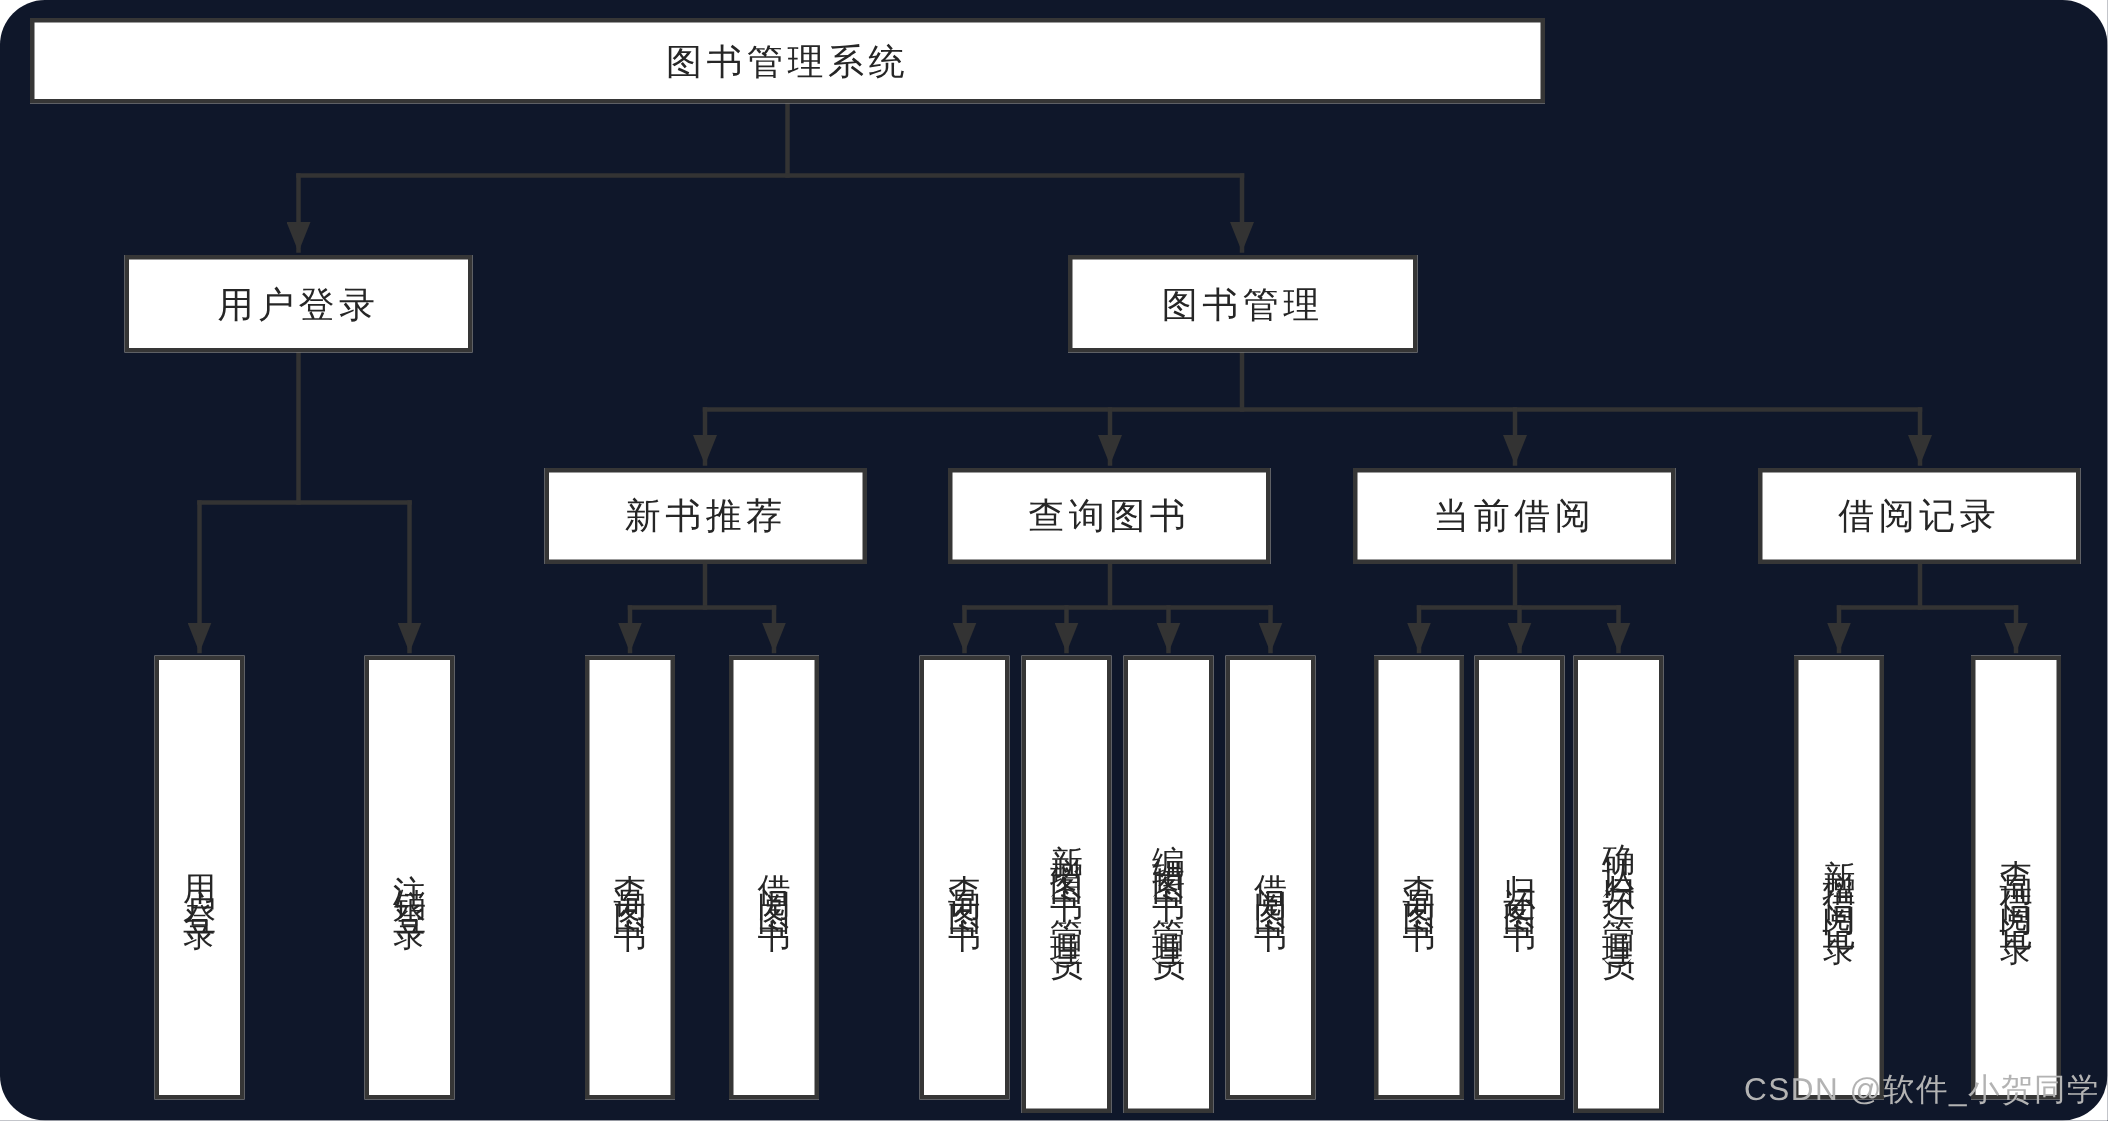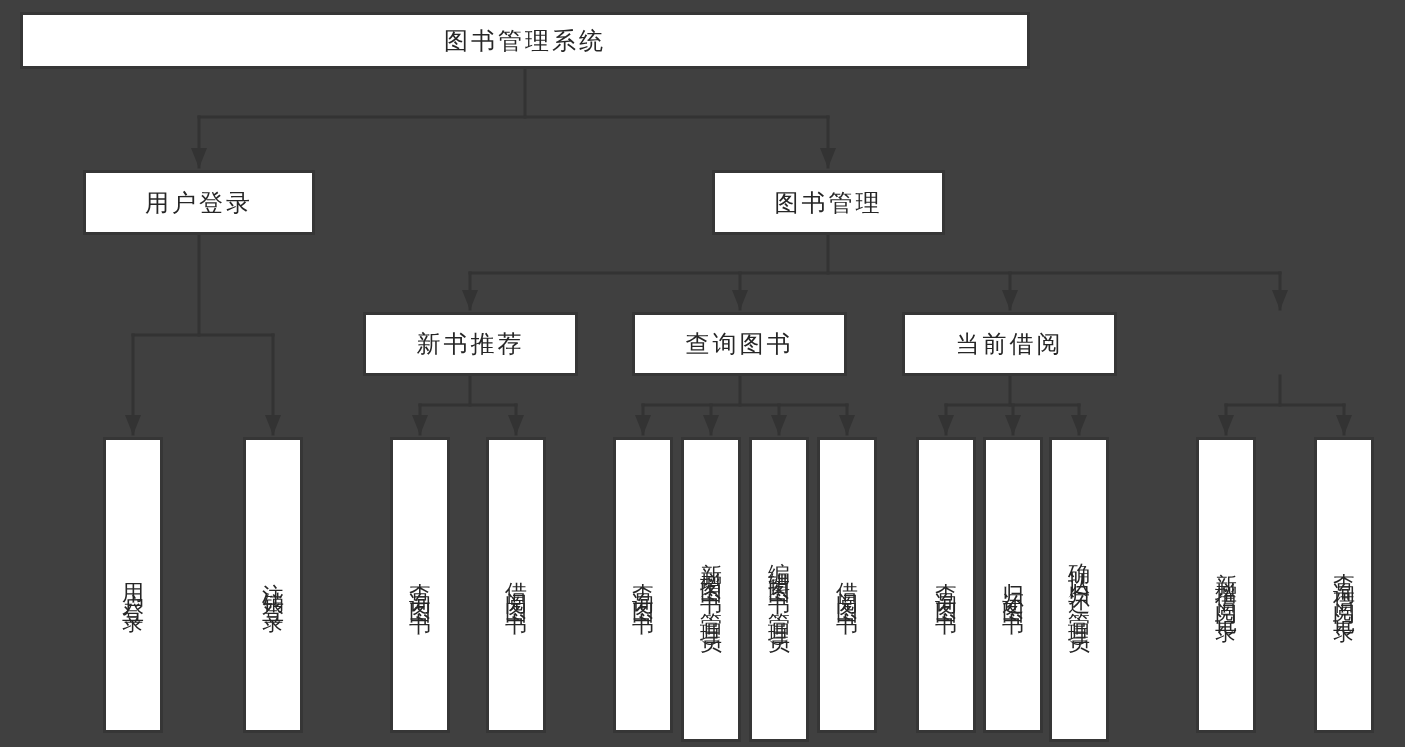--- a/index.html
+++ b/index.html
@@ -1,18 +1,18 @@
 <!DOCTYPE html>
 <html><head>
 <meta charset="utf-8">
 <style>
   html,body{margin:0;padding:0;background:#ffffff;}
   .canvas{
-    position:relative;width:1405px;height:747px;background:#404040;
-    font-family:"Liberation Sans","DejaVu Sans",sans-serif;overflow:hidden;
+    position:relative;width:1405px;height:747px;background:#0f172a;
+    font-family:"Liberation Sans","DejaVu Sans",sans-serif;overflow:hidden;border-radius:30px;
   }
   svg.wires{position:absolute;left:0;top:0;z-index:0;}
   .box{
     position:absolute;box-sizing:border-box;background:#ffffff;
     border:3px solid #363636;display:flex;align-items:center;justify-content:center;
     color:#262626;z-index:1;
   }
   .hbox{font-size:24px;letter-spacing:3px;white-space:nowrap;}
   .vbox span{
     writing-mode:vertical-rl;text-orientation:mixed;
@@ -91,20 +91,23 @@
 
   <div class="box hbox" style="left:712px;top:170px;width:233px;height:65px;">
     <span>图书管理</span>
   </div>
   <div class="box hbox" style="left:632px;top:312px;width:215px;height:64px;">
     <span>查询图书</span>
   </div>
   <div class="box hbox" style="left:902px;top:312px;width:215px;height:64px;justify-content:center;">
     <span>当前借阅</span>
   </div>
+  <div class="box hbox" style="left:1172px;top:312px;width:215px;height:64px;">
+    <span>借阅记录</span>
+  </div>
 
   <div class="box vbox" style="left:103px;top:437px;width:60px;height:296px;">
     <span>用户登录</span>
   </div>
   <div class="box vbox" style="left:243px;top:437px;width:60px;height:296px;">
     <span>注销登录</span>
   </div>
 
   <div class="box vbox" style="left:390px;top:437px;width:60px;height:296px;">
     <span>查询图书</span>
@@ -136,14 +139,15 @@
     <span>确认归还（管理员）</span>
   </div>
 
   <div class="box vbox" style="left:1196px;top:437px;width:60px;height:296px;">
     <span>新增借阅记录</span>
   </div>
   <div class="box vbox" style="left:1314px;top:437px;width:60px;height:296px;">
     <span>查询借阅记录</span>
   </div>
 
+  <div class="watermark">CSDN @软件_小贺同学</div>
 
 </div>
 
 </body></html>

